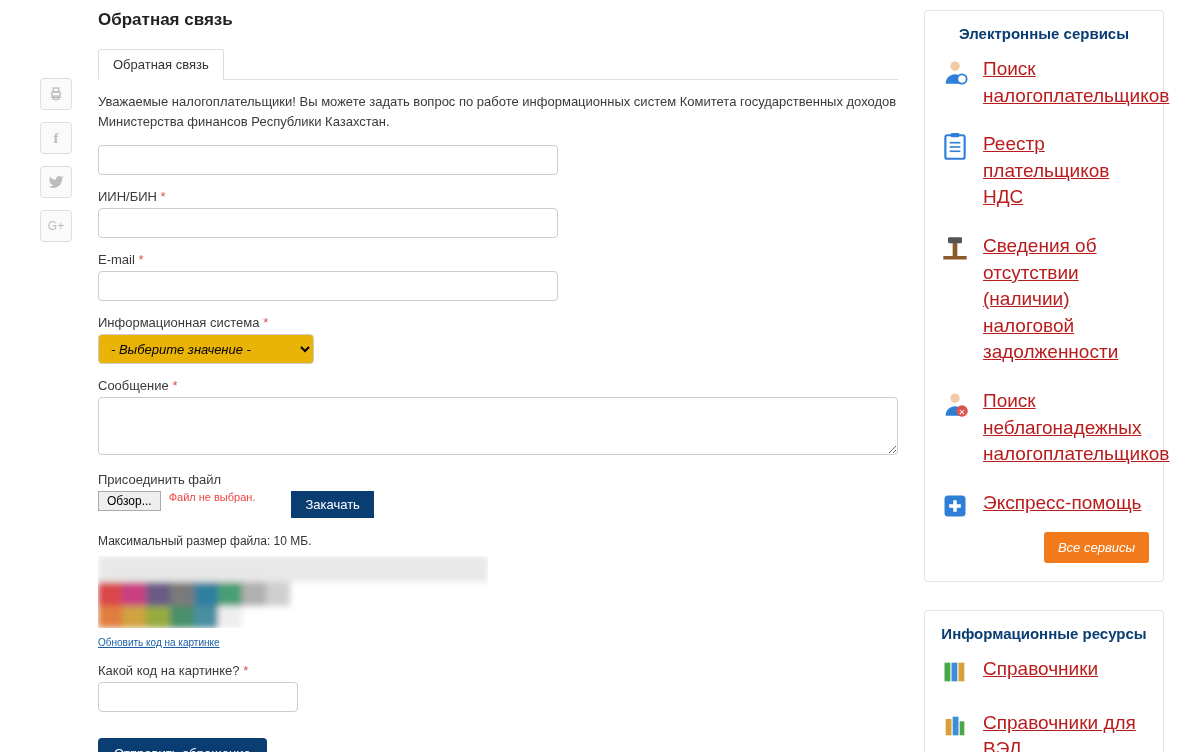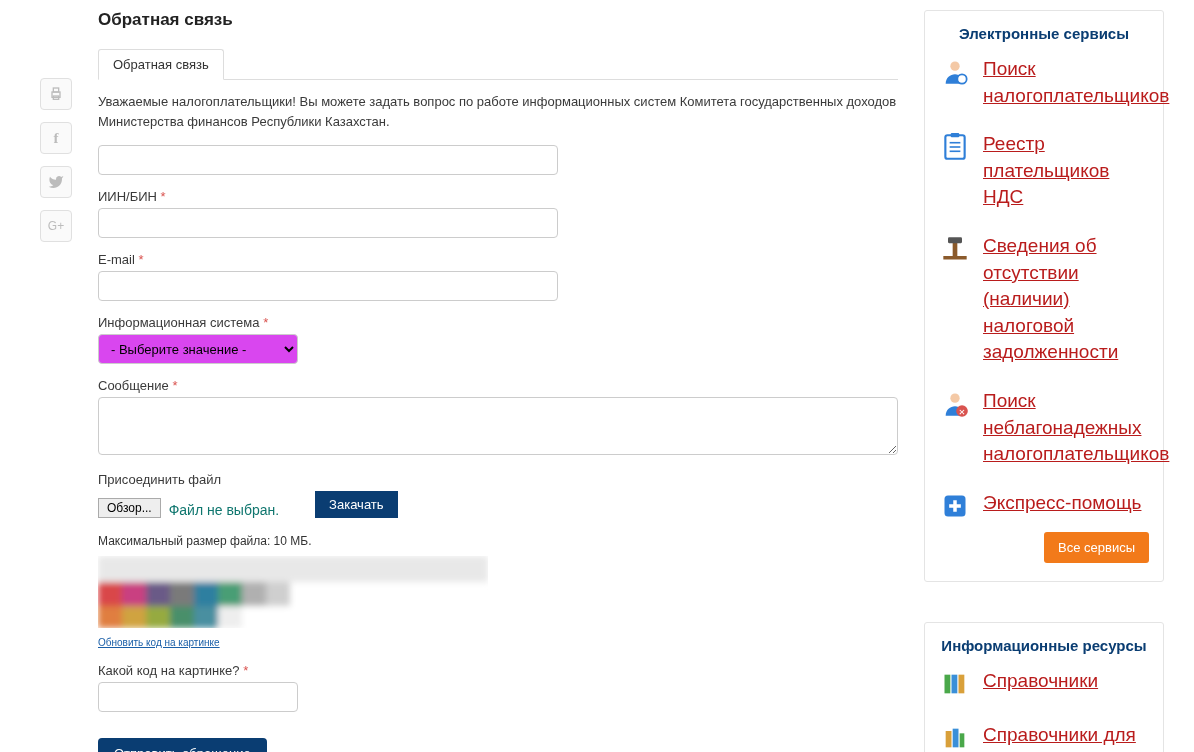--- a/index.html
+++ b/index.html
@@ -11,37 +11,37 @@
   .page-title { font-size: 17px; font-weight: bold; margin-bottom: 18px; color: #222; }
   .tabs { border-bottom: 1px solid #ddd; display: flex; }
   .tab { padding: 7px 14px; font-size: 13px; cursor: pointer; border: 1px solid transparent; border-bottom: none; position: relative; top: 1px; }
   .tab.active { border: 1px solid #ddd; border-bottom: 1px solid #fff; border-radius: 3px 3px 0 0; background: #fff; color: #333; }
   .tab.link { color: #1a5fa8; }
   .intro { margin: 12px 0 14px; line-height: 1.5; color: #3a3a3a; }
   .form-row { margin-bottom: 14px; }
   .form-label { font-size: 13px; margin-bottom: 4px; display: block; color: #3a3a3a; }
   .req { color: #d9534f; }
   .text-input, .select-input { width: 460px; height: 30px; border: 1px solid #ccc; border-radius: 4px; padding: 4px 8px; font-size: 13px; background: #fff; }
-  .select-input { width: 200px; background: #d946ef; }
+  .select-input { width: 216px; background: #eab308; font-style: italic; }
   .textarea-input { width: 100%; height: 58px; border: 1px solid #ccc; border-radius: 4px; padding: 6px 8px; font-size: 13px; resize: vertical; }
-  .file-row { display: flex; align-items: flex-end; gap: 8px; margin-top: 4px; }
+  .file-row { display: flex; align-items: flex-start; gap: 8px; margin-top: 4px; }
   .browse-btn { padding: 2px 8px; font-size: 12px; border: 1px solid #aaa; background: #eee; cursor: pointer; }
-  .file-status { font-size: 14px; color: #0f766e; }
+  .file-status { font-size: 11px; color: #ef4444; }
   .upload-btn { background: #0a3d72; color: #fff; border: none; border-radius: 0; padding: 6px 14px; font-size: 13px; cursor: pointer; margin-left: 28px; }
   .file-hint { font-size: 12px; color: #333; margin-top: 16px; }
   .captcha-img { margin-top: 8px; }
   .refresh-link { display: inline-block; margin-top: 6px; color: #1a5fa8; text-decoration: underline; font-size: 10px; cursor: pointer; }
   .submit-btn { background: #0a3d72; color: #fff; border: none; border-radius: 4px; padding: 8px 16px; font-size: 13px; cursor: pointer; margin-top: 12px; }
   .sidebar { width: 240px; margin-left: 26px; }
-  .side-panel { border: 1px solid #e4e4e4; border-radius: 3px; padding: 14px 14px 18px; margin-bottom: 40px; background: #fff; }
+  .side-panel { border: 1px solid #e4e4e4; border-radius: 3px; padding: 14px 14px 18px; margin-bottom: 28px; background: #fff; }
   .side-title { text-align: center; font-size: 15px; font-weight: bold; color: #0a3d72; margin-bottom: 14px; }
   .side-item { display: flex; align-items: flex-start; gap: 12px; margin-bottom: 22px; }
   .side-icon { width: 32px; height: 32px; flex-shrink: 0; display: flex; align-items: center; justify-content: center; font-size: 24px; }
   .side-link { color: #b91c1c; text-decoration: underline; font-size: 19px; line-height: 1.4; cursor: pointer; }
-  .all-svcs-btn { display: block; margin: 6px 0 0 auto; background: #f27a1a; color: #fff; border: none; border-radius: 3px; padding: 8px 14px; font-size: 13px; cursor: pointer; }
+  .all-svcs-btn { display: block; margin: 6px 0 0 auto; background: #f27a1a; color: #fff; border: none; border-radius: 3px; padding: 8px 14px; font-size: 13px; cursor: pointer; font-style: italic; }
   .select-wrap { display:inline-block; position:relative; }
 </style>
 </head>
 <body>
 
 <div class="page">
 
   <div class="social-col">
     <div class="social-btn">
         <svg width="16" height="16" viewBox="0 0 24 24" fill="none" stroke="#bcbcbc" stroke-width="2">

